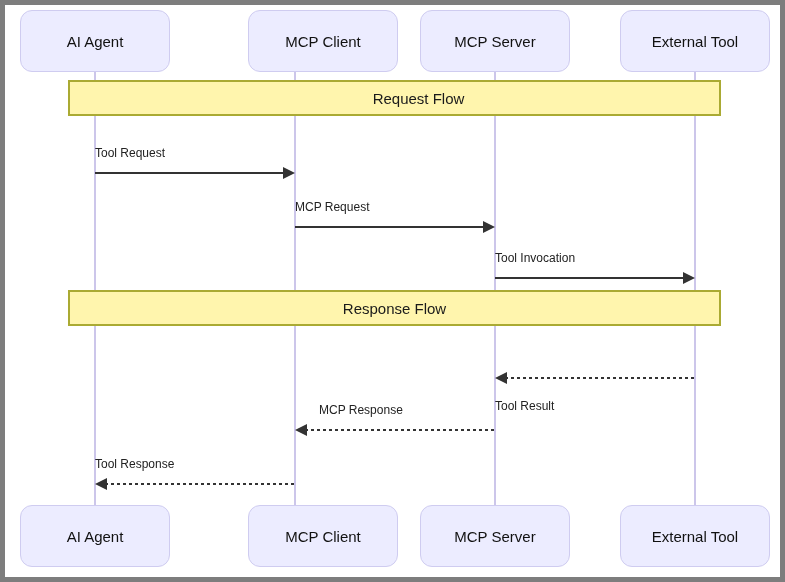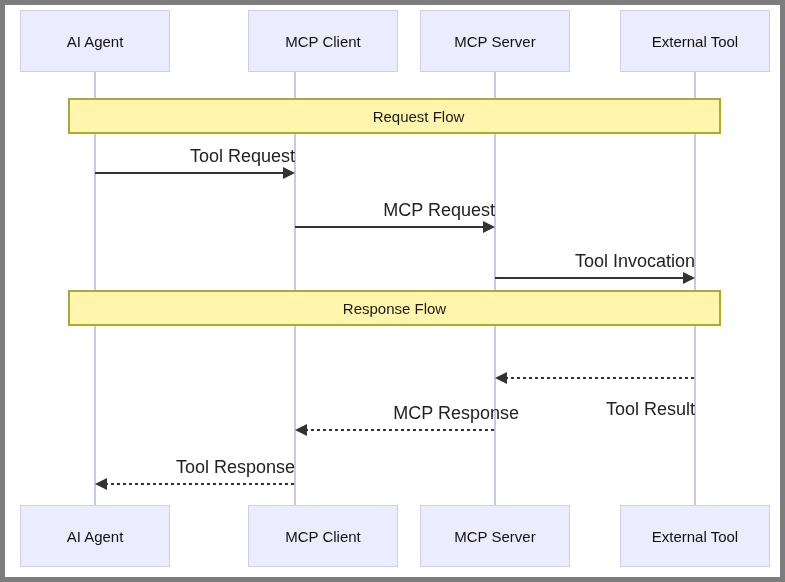--- a/index.html
+++ b/index.html
@@ -18,44 +18,44 @@
     background: #ccc6ea;
   }
   .ll-0 { left: 89px; } .ll-1 { left: 289px; } .ll-2 { left: 489px; } .ll-3 { left: 689px; }
 
   .actor {
     position: absolute;
     width: 150px; height: 62px;
     box-sizing: border-box;
     background: #ececff;
     border: 1px solid #cfccf0;
-    border-radius: 0;
+    border-radius: 12px;
     display: flex; align-items: center; justify-content: center;
     font-size: 15px; color: #111;
   }
   .actor.top { top: 5px; } .actor.bottom { top: 500px; }
   .ax-0 { left: 15px; } .ax-1 { left: 231px; margin-left: 12px; } .ax-2 { left: 415px; } .ax-3 { left: 615px; }
 
   .banner {
     position: absolute;
     left: 63px; width: 653px; height: 36px;
     box-sizing: border-box;
     background: #fff5ad;
     border: 2px solid #aaaa33;
     display: flex; align-items: center; justify-content: center;
     font-size: 15px; color: #1a1a1a;
   }
-  .banner-request { top: 93px; padding-left: 48px; }
+  .banner-request { top: 75px; padding-left: 48px; }
   .banner-response { top: 285px; }
 
   .msg-label {
     position: absolute;
     width: 200px; height: 20px;
-    text-align: right;
-    font-size: 18px; color: #222;
+    text-align: left;
+    font-size: 12px; color: #222;
     white-space: nowrap;
   }
   .msg-line-solid {
     position: absolute; height: 2px; background: #333333;
   }
   .msg-line-dotted {
     position: absolute; height: 2px;
     background: repeating-linear-gradient(90deg, #333333 0 3px, transparent 3px 6px);
   }
   .arrow-right {

